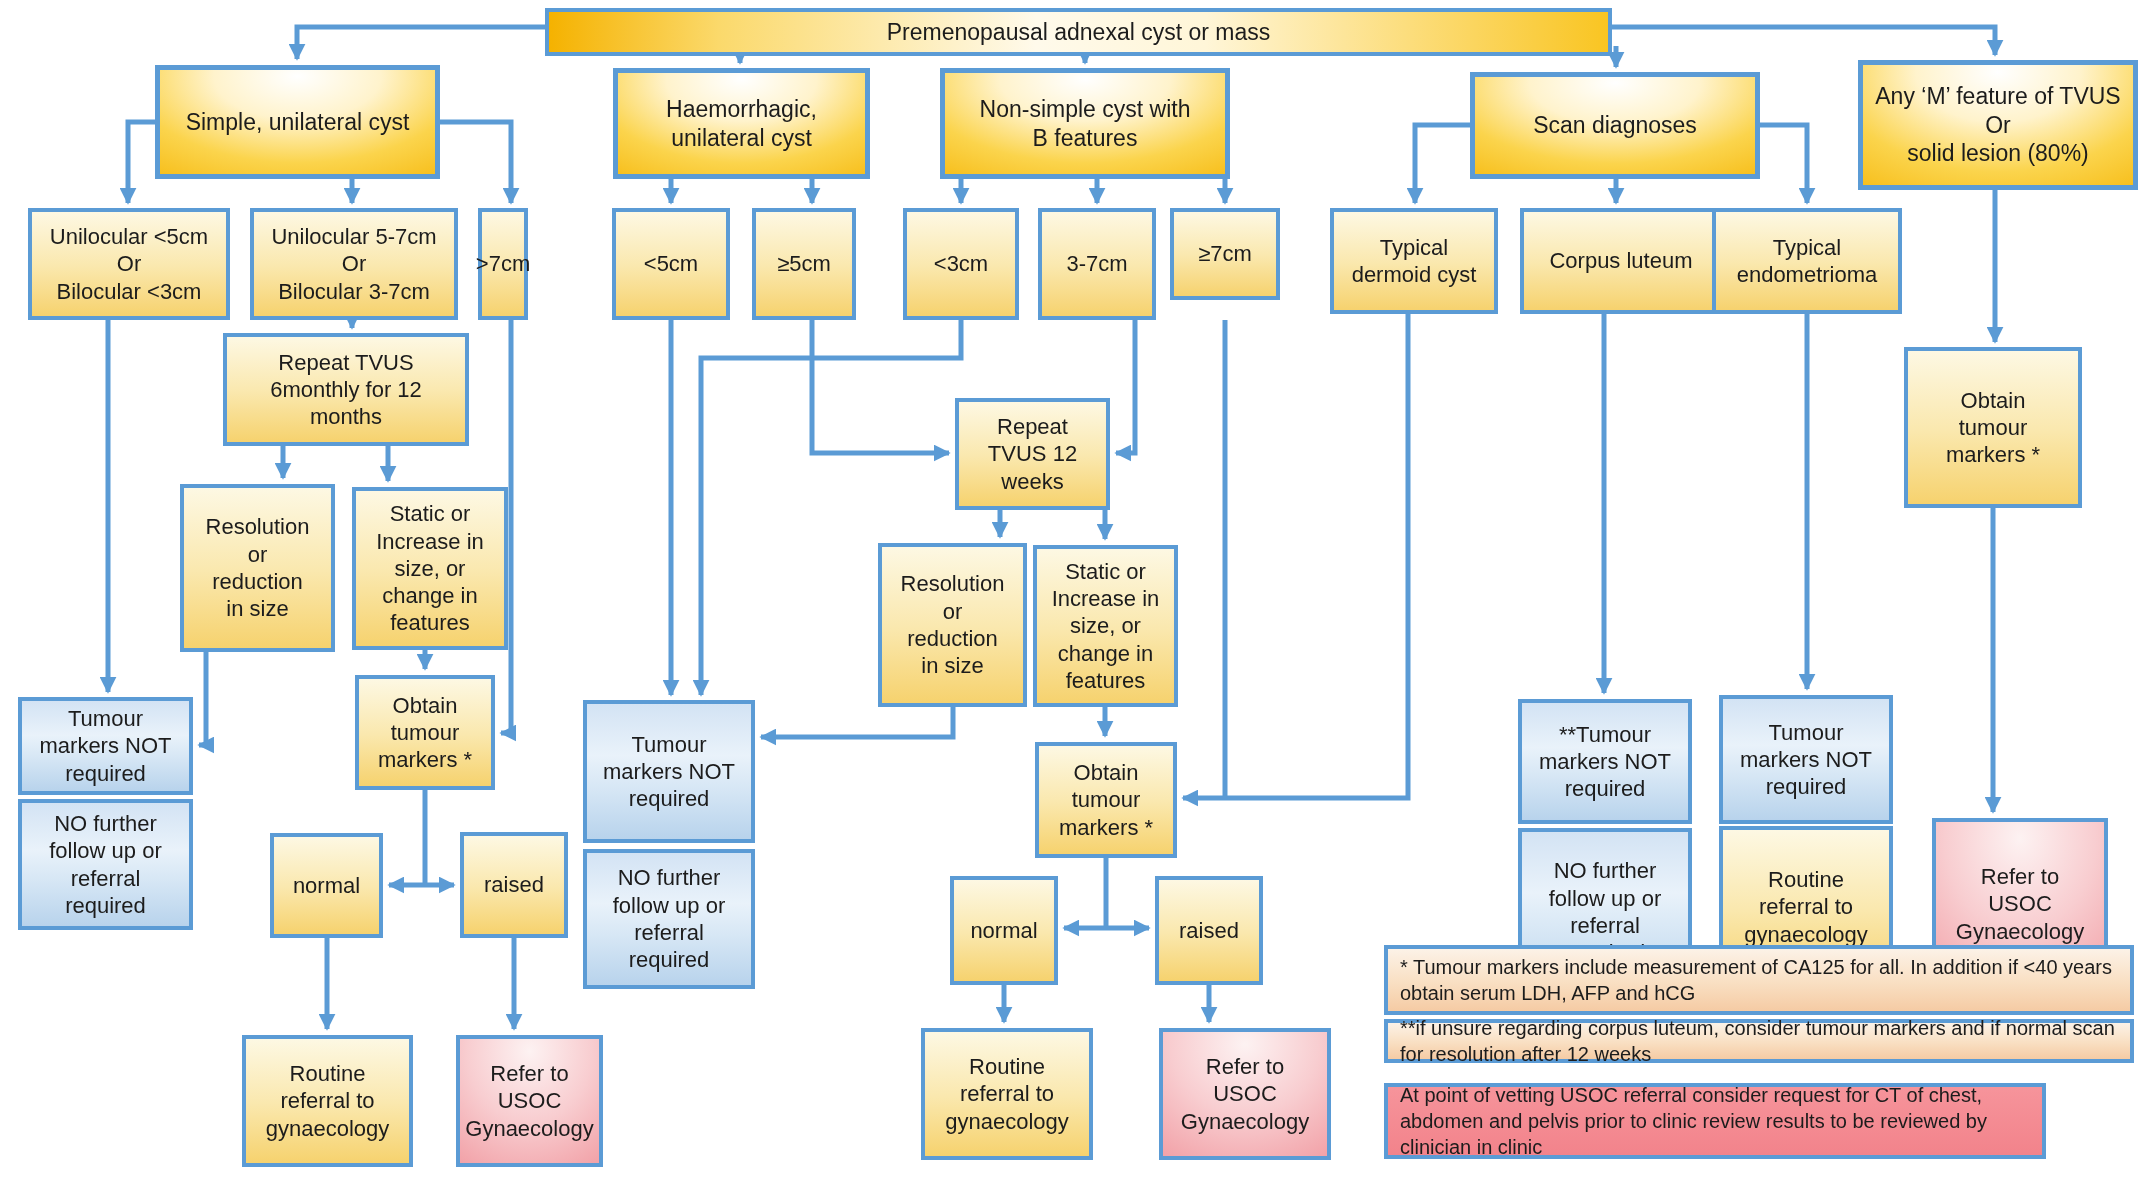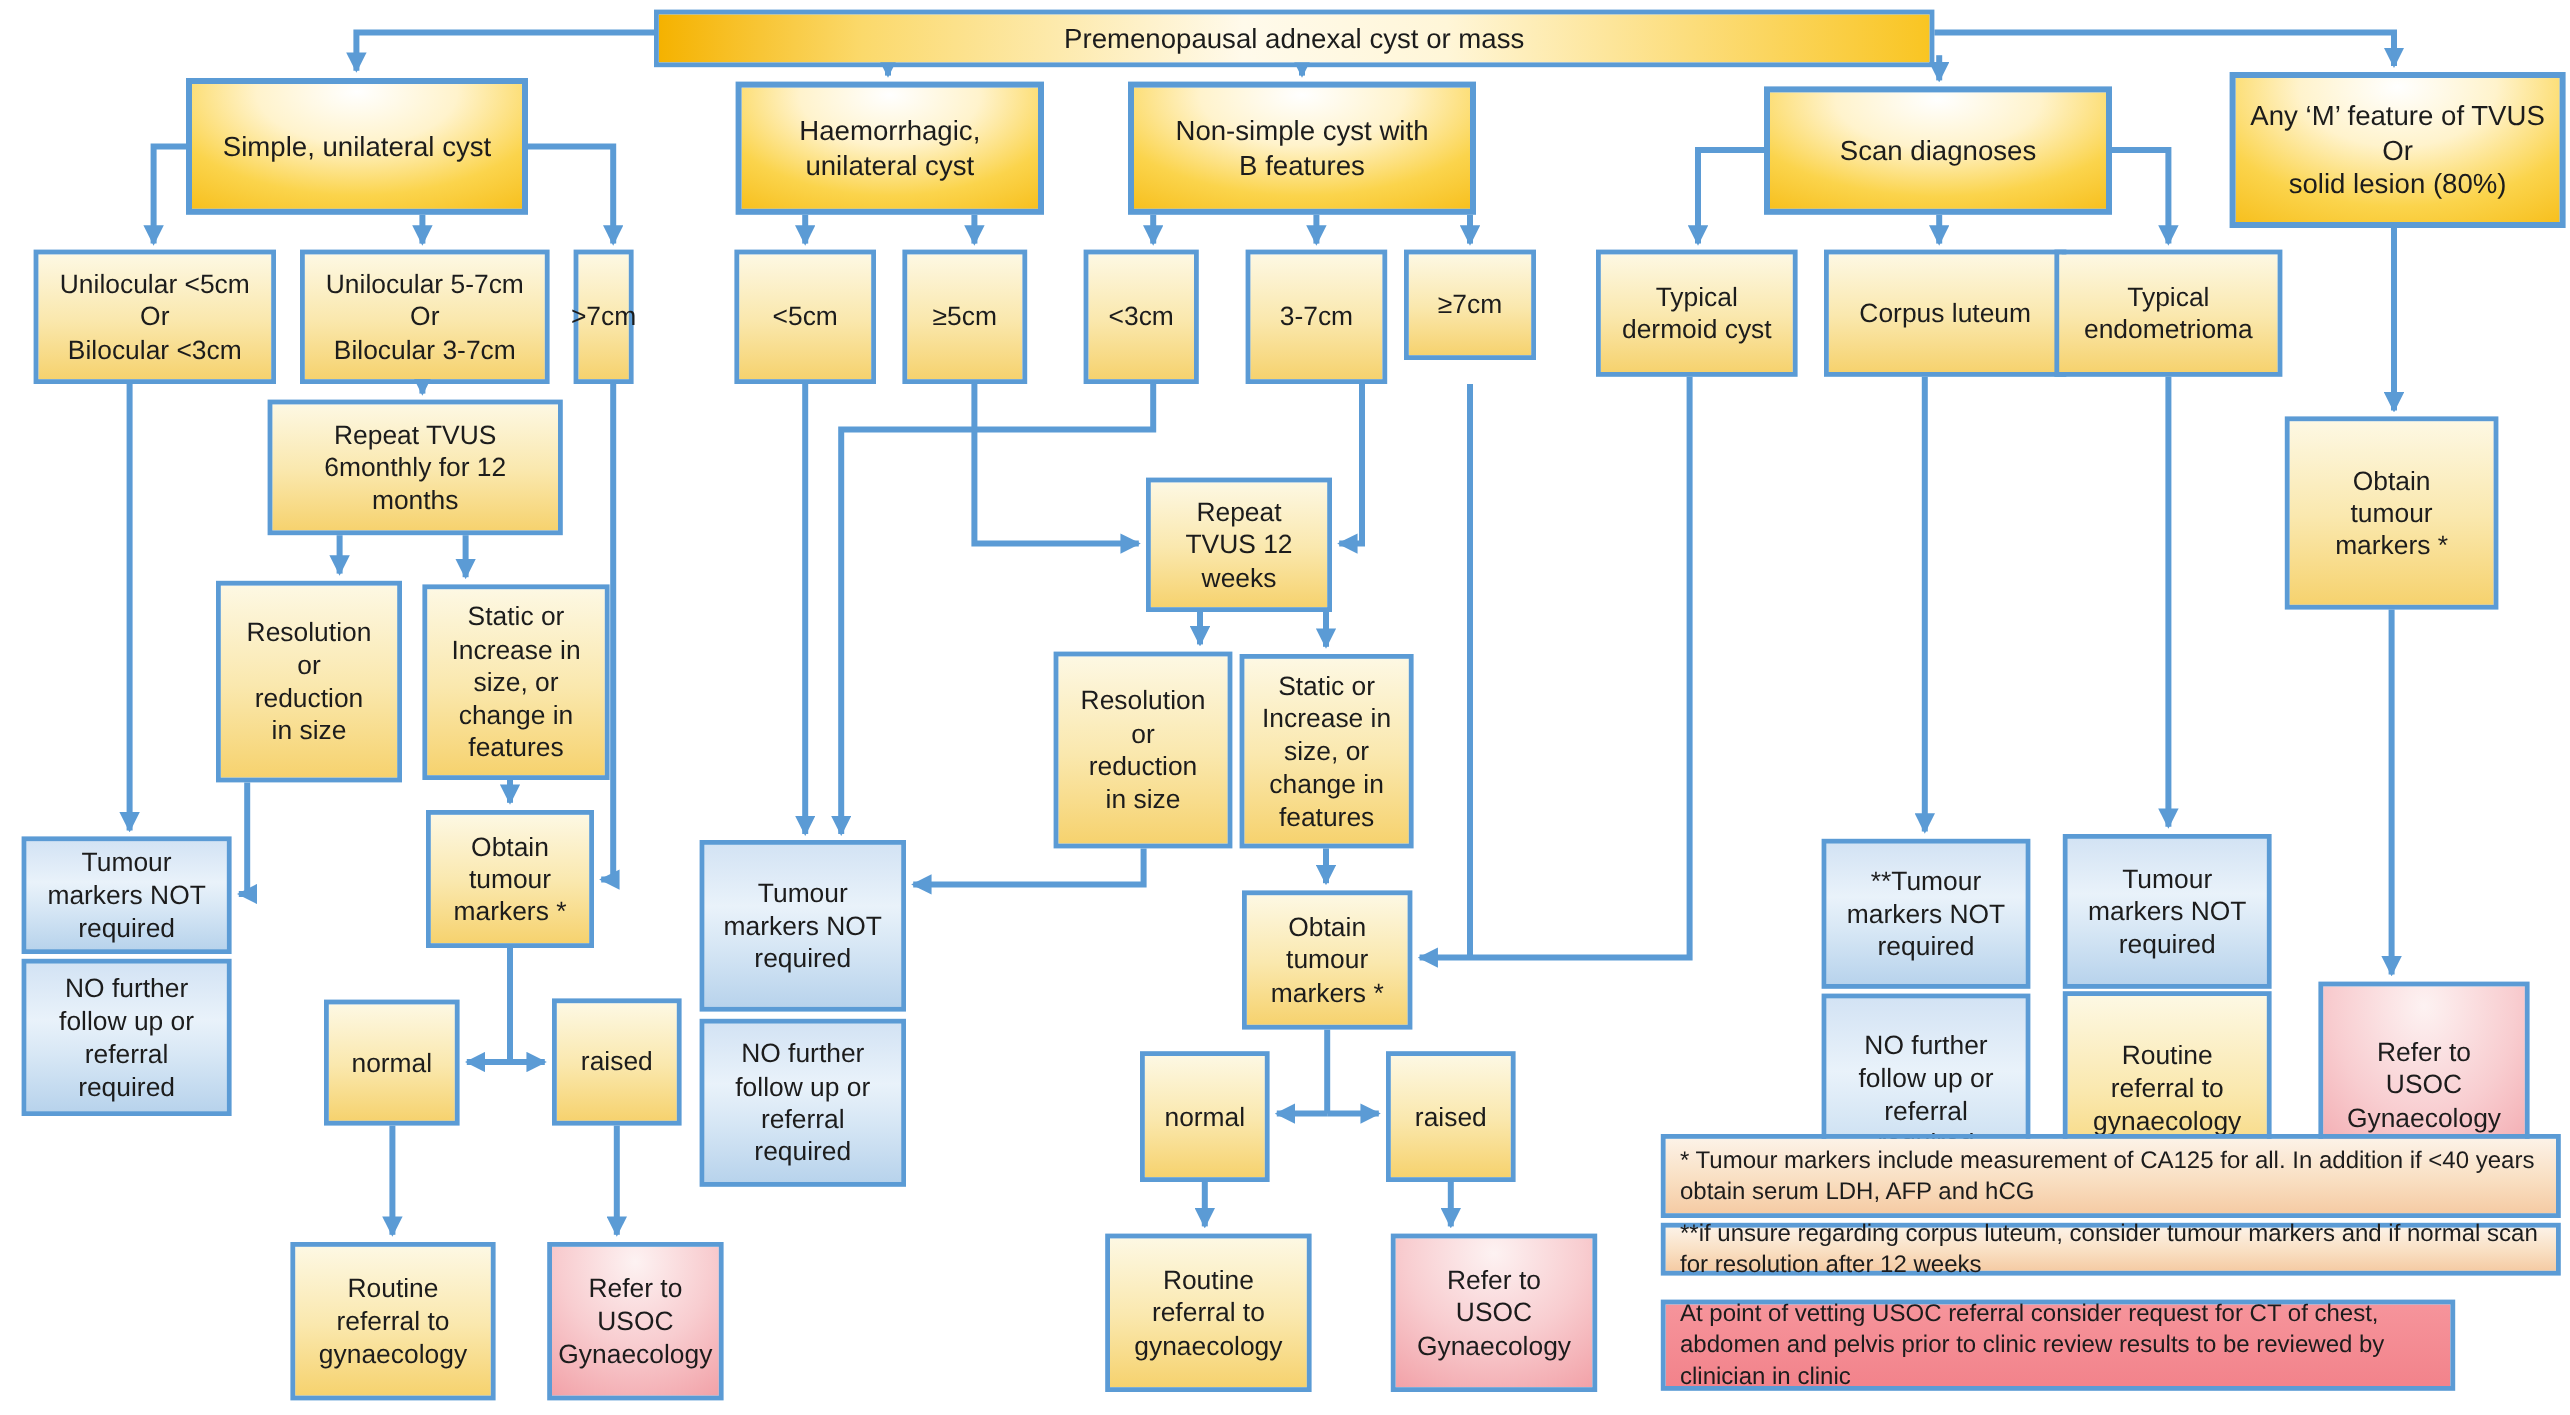--- a/index.html
+++ b/index.html
@@ -105,21 +105,21 @@
 
 <div class="node y" style="left:28px;top:208px;width:202px;height:112px">Unilocular &lt;5cm
 Or
 Bilocular &lt;3cm</div>
 <div class="node y" style="left:250px;top:208px;width:208px;height:112px">Unilocular 5-7cm
 Or
 Bilocular 3-7cm</div>
 <div class="node y" style="left:478px;top:208px;width:50px;height:112px">&gt;7cm</div>
 <div class="node y" style="left:612px;top:208px;width:118px;height:112px">&lt;5cm</div>
 <div class="node y" style="left:752px;top:208px;width:104px;height:112px">≥5cm</div>
-<div class="node y" style="left:903px;top:208px;width:96px;height:112px">&lt;3cm</div>
+<div class="node y" style="left:903px;top:208px;width:116px;height:112px">&lt;3cm</div>
 <div class="node y" style="left:1038px;top:208px;width:118px;height:112px">3-7cm</div>
 <div class="node y" style="left:1170px;top:208px;width:110px;height:92px">≥7cm</div>
 <div class="node y" style="left:1330px;top:208px;width:168px;height:106px">Typical
 dermoid cyst</div>
 <div class="node y" style="left:1520px;top:208px;width:202px;height:106px">Corpus luteum</div>
 <div class="node y" style="left:1712px;top:208px;width:190px;height:106px">Typical
 endometrioma</div>
 
 <div class="node y" style="left:223px;top:333px;width:246px;height:113px">Repeat TVUS
 6monthly for 12

